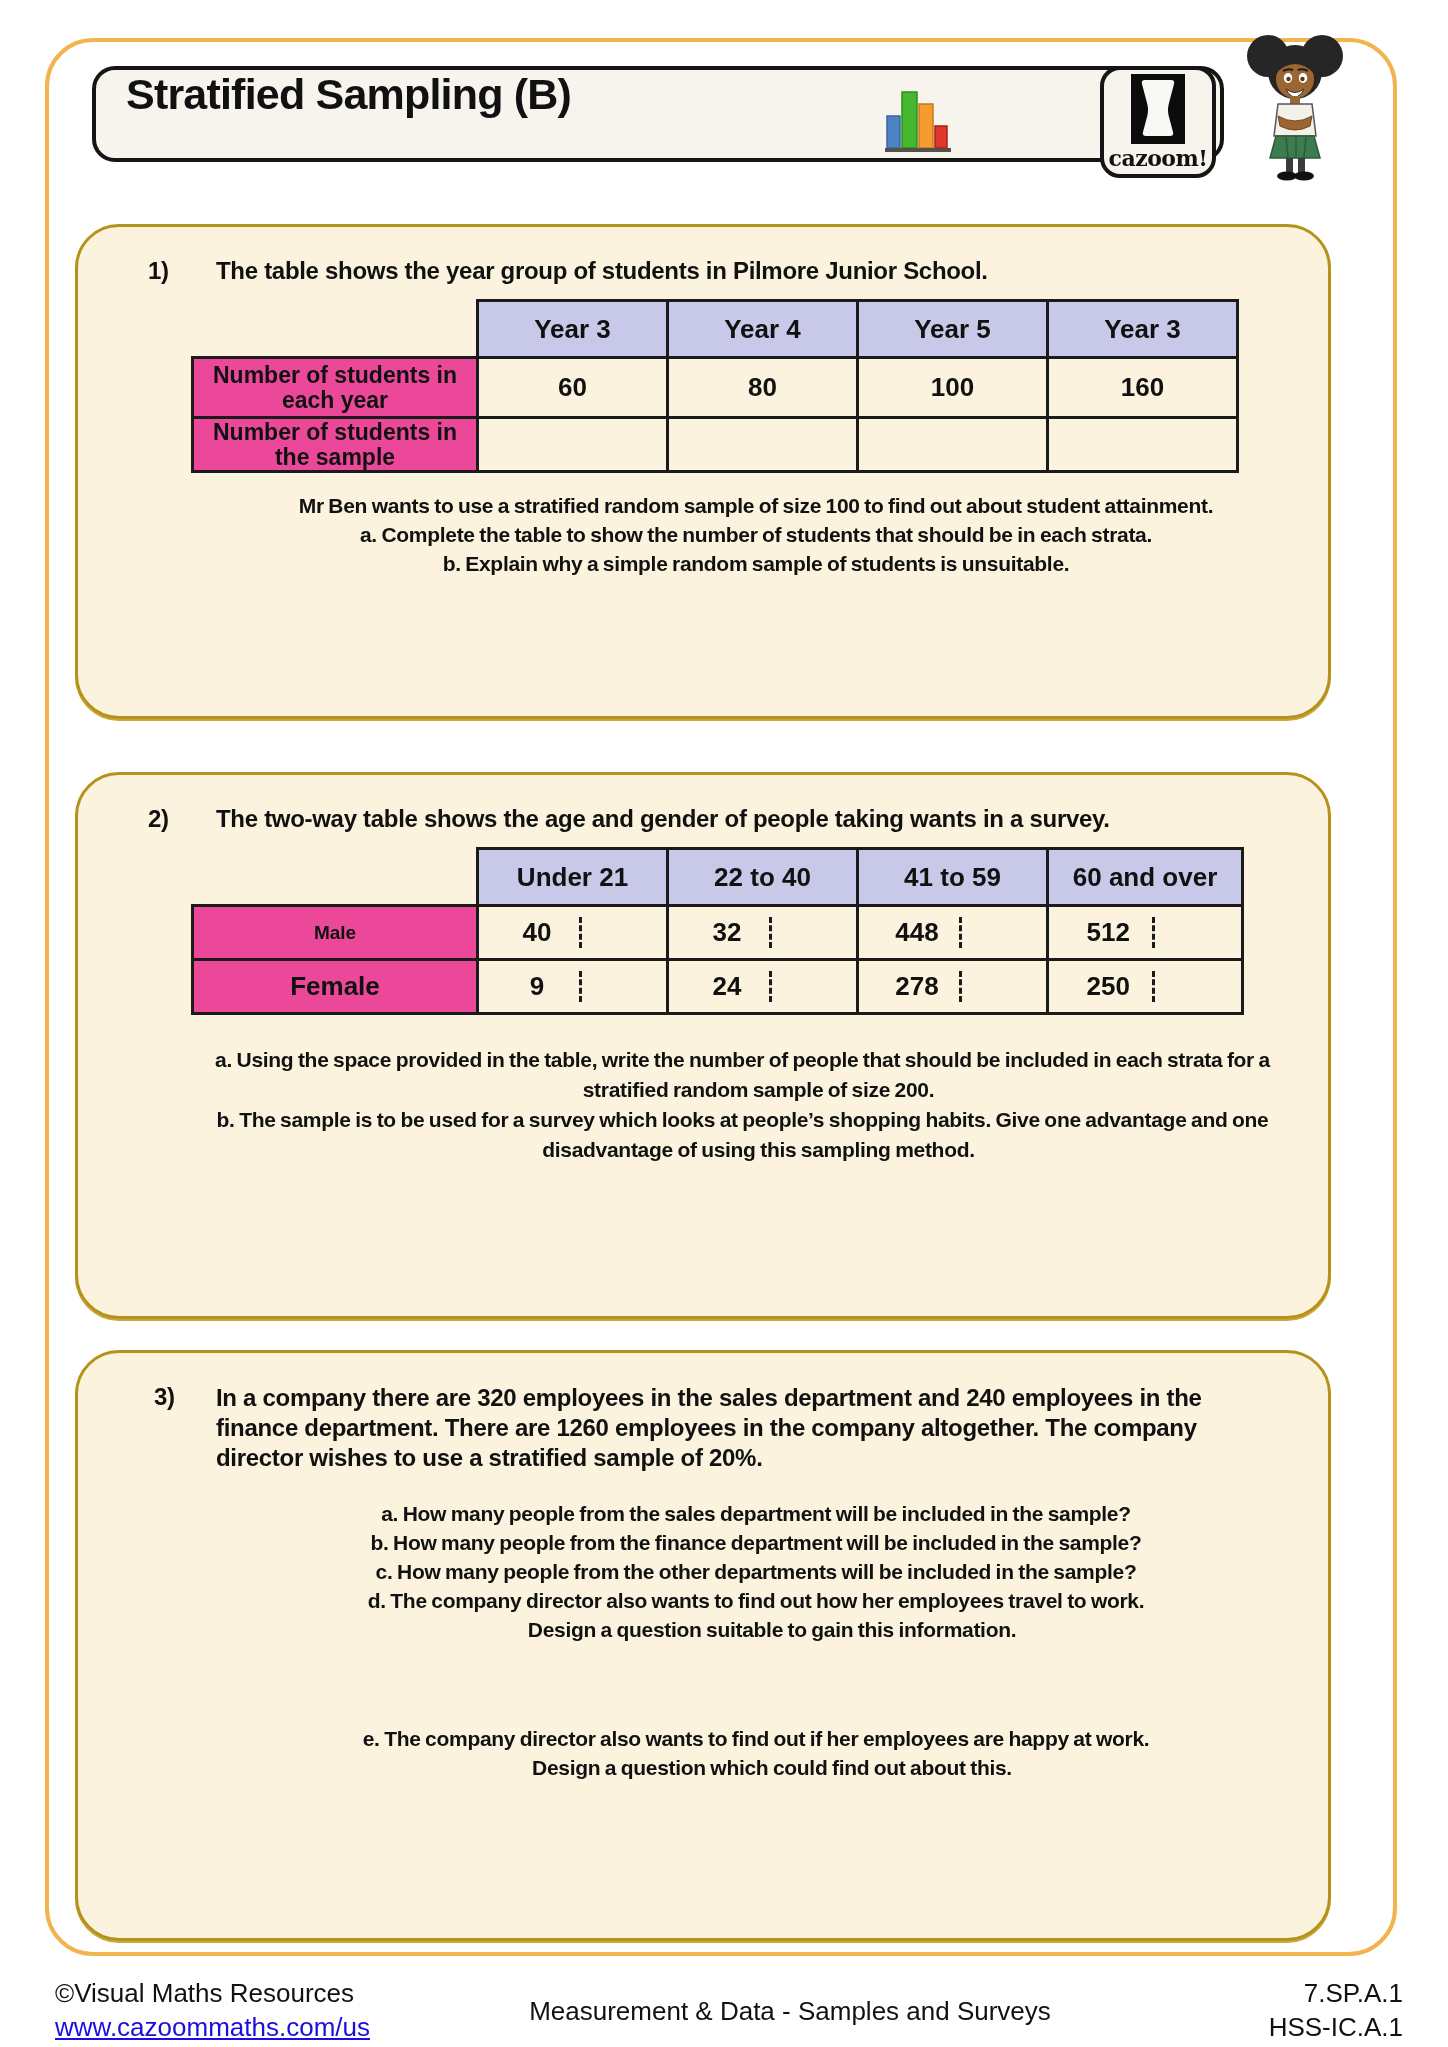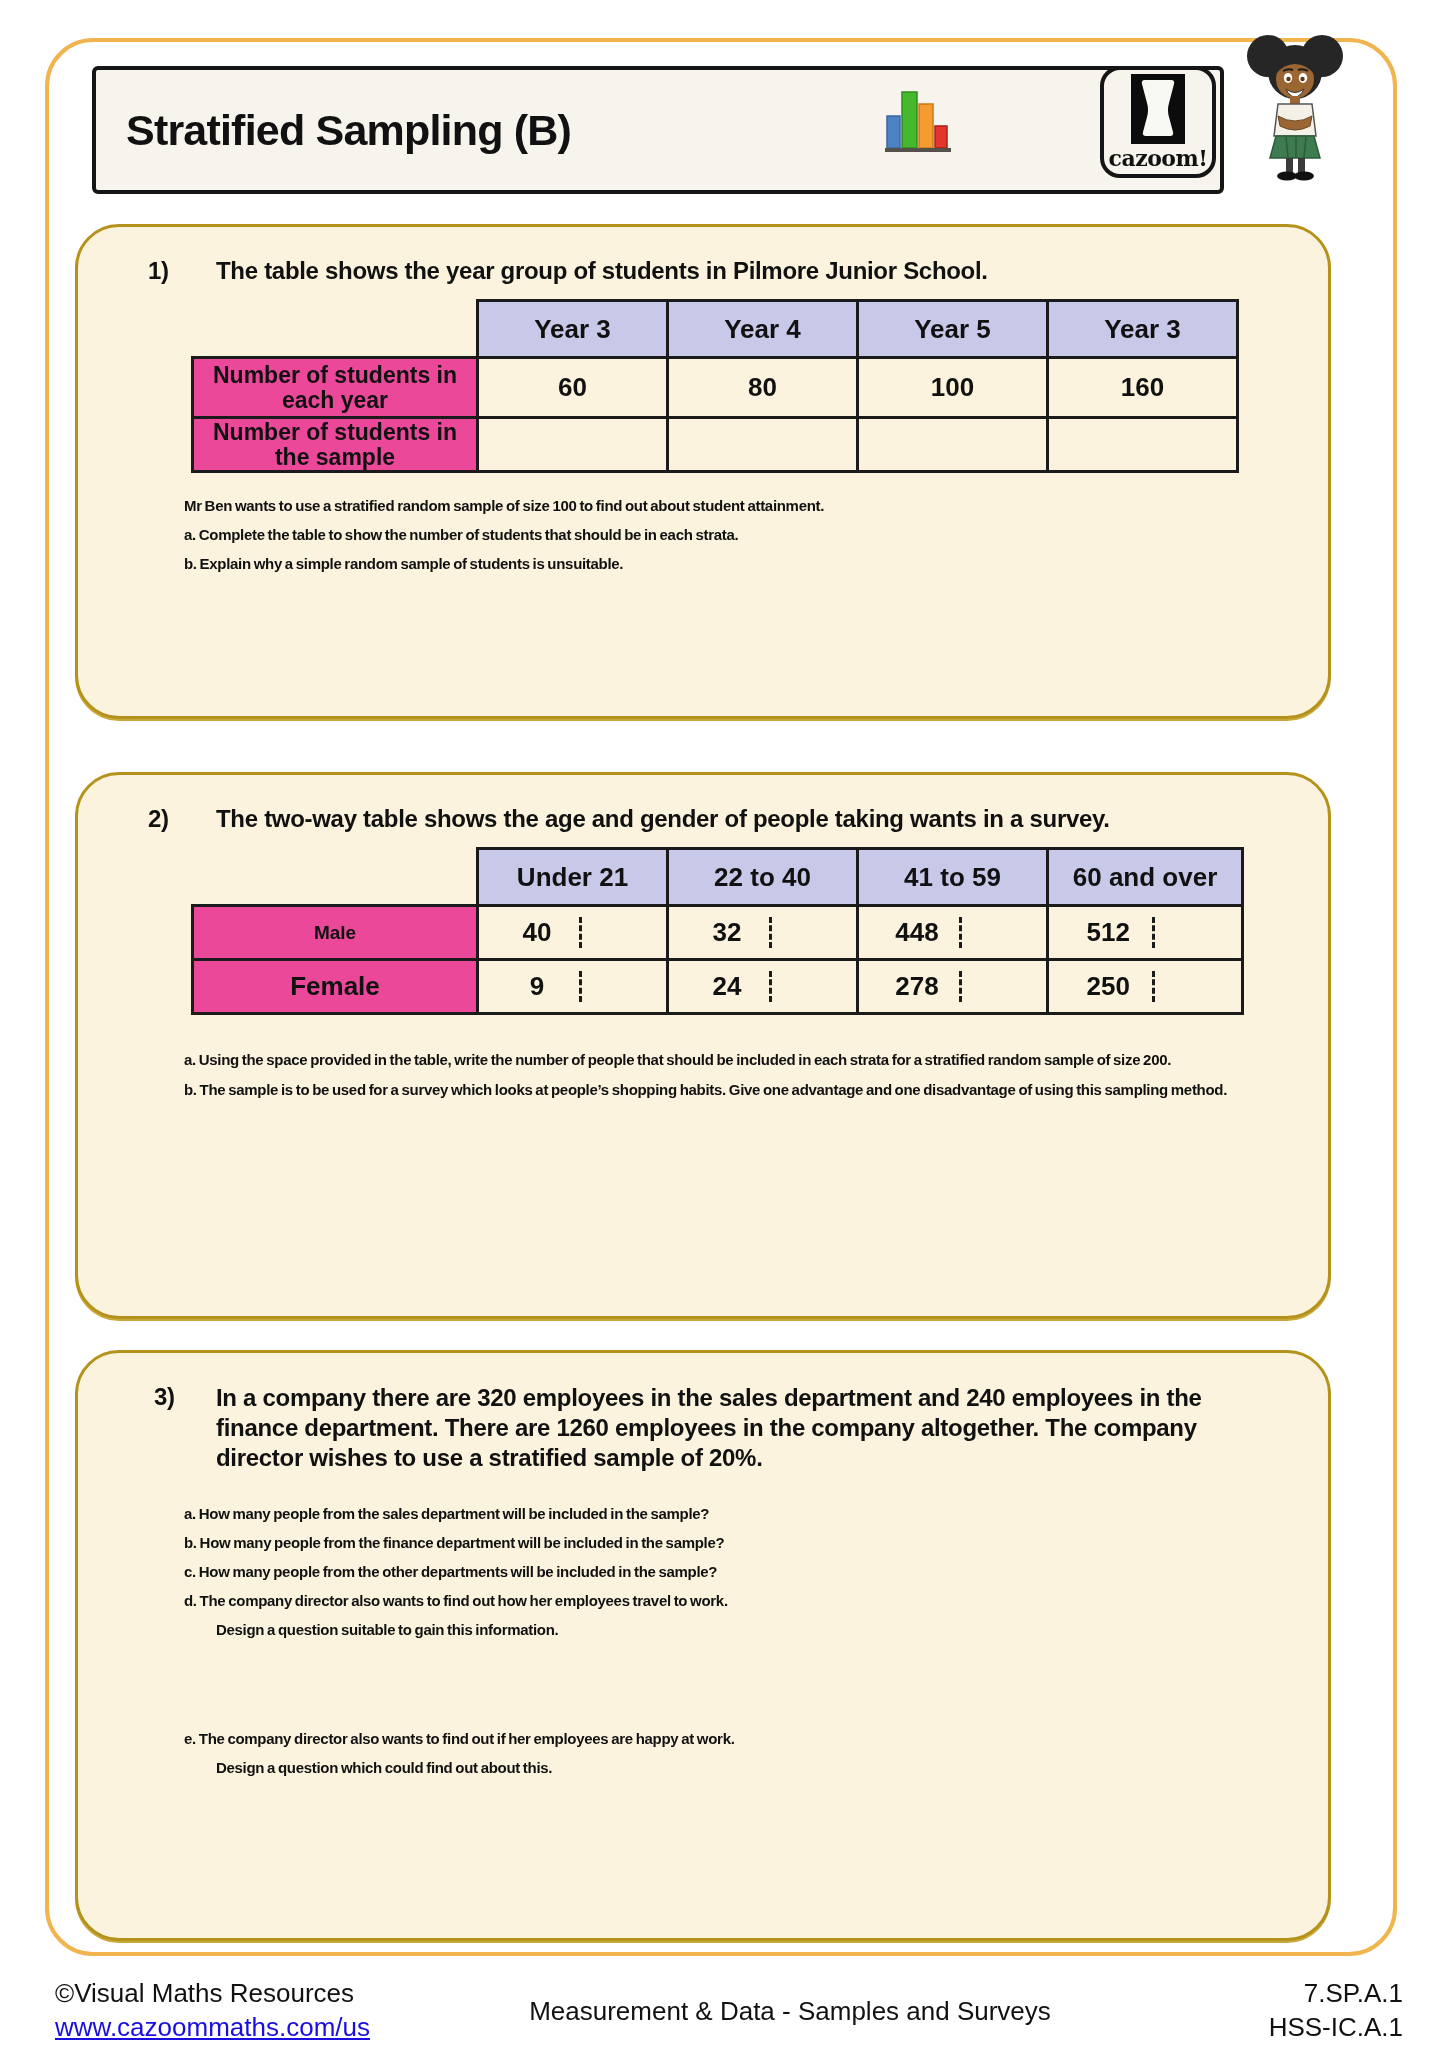--- a/index.html
+++ b/index.html
@@ -7,23 +7,23 @@
     width:1448px;height:2047px;position:relative;background:#ffffff;
     font-family:"Liberation Sans",sans-serif;color:#111;overflow:hidden;
   }
   
   .outer{
     position:absolute;left:45px;top:38px;width:1352px;height:1918px;
     border:4px solid #F2B44F;border-radius:48px;box-sizing:border-box;
   }
   
   .titlebox{
-    position:absolute;left:92px;top:66px;width:1132px;height:128px;
-    background:#F6F4ED;border:4px solid #151515;border-radius:6px;
-    box-sizing:border-box;display:flex;align-items:center;
+    position:absolute;left:92px;top:66px;width:1132px;height:96px;
+    background:#F6F4ED;border:4px solid #151515;border-radius:23px;
+    box-sizing:border-box;display:flex;align-items:flex-start;
   }
   .title{
     font-size:43px;font-weight:800;letter-spacing:-0.8px;
     padding-left:30px;white-space:nowrap;
   }
   .baricon{position:absolute;left:885px;top:90px;}
   .cazoom{
     position:absolute;left:1100px;top:66px;width:116px;height:112px;
     background:#F6F4ED;border:4px solid #151515;border-radius:20px;
     box-sizing:border-box;display:flex;flex-direction:column;align-items:center;justify-content:center;
@@ -43,22 +43,22 @@
   #q1{top:224px;height:495px;}
   #q2{top:772px;height:547px;}
   #q3{top:1350px;height:591px;}
 
   .qline{display:flex;align-items:flex-start;padding-top:30px;font-weight:700;font-size:24px;letter-spacing:-0.3px;}
   .qnum{margin-left:70px;min-width:68px;}
   .qtext{white-space:nowrap;}
   .q3para{max-width:1020px;line-height:30px;}
 
   .note,.sub{
-    font-weight:700;font-size:15px;letter-spacing:-0.3px;word-spacing:-1px;
-    margin-left:106px;line-height:29px;
+    font-weight:700;font-size:21px;letter-spacing:-0.3px;word-spacing:-1px;
+    margin-left:106px;line-height:29px;text-align:center;
   }
   .oneline{white-space:nowrap;}
   .hang{padding-left:32px;text-indent:-32px;max-width:1085px;line-height:30px;}
 
   
   .wtable{border-collapse:collapse;margin-left:113px;margin-top:14px;table-layout:fixed;}
   .wtable td{border:3px solid #1b1b1b;box-sizing:border-box;}
   td.ghost{border:none;background:transparent;}
   td.hdr{background:#C8C9E9;text-align:center;font-weight:700;font-size:26px;height:57px;}
   td.lbl{background:#ec4899;text-align:center;font-weight:700;font-size:23px;line-height:25px;padding:0 14px;}

